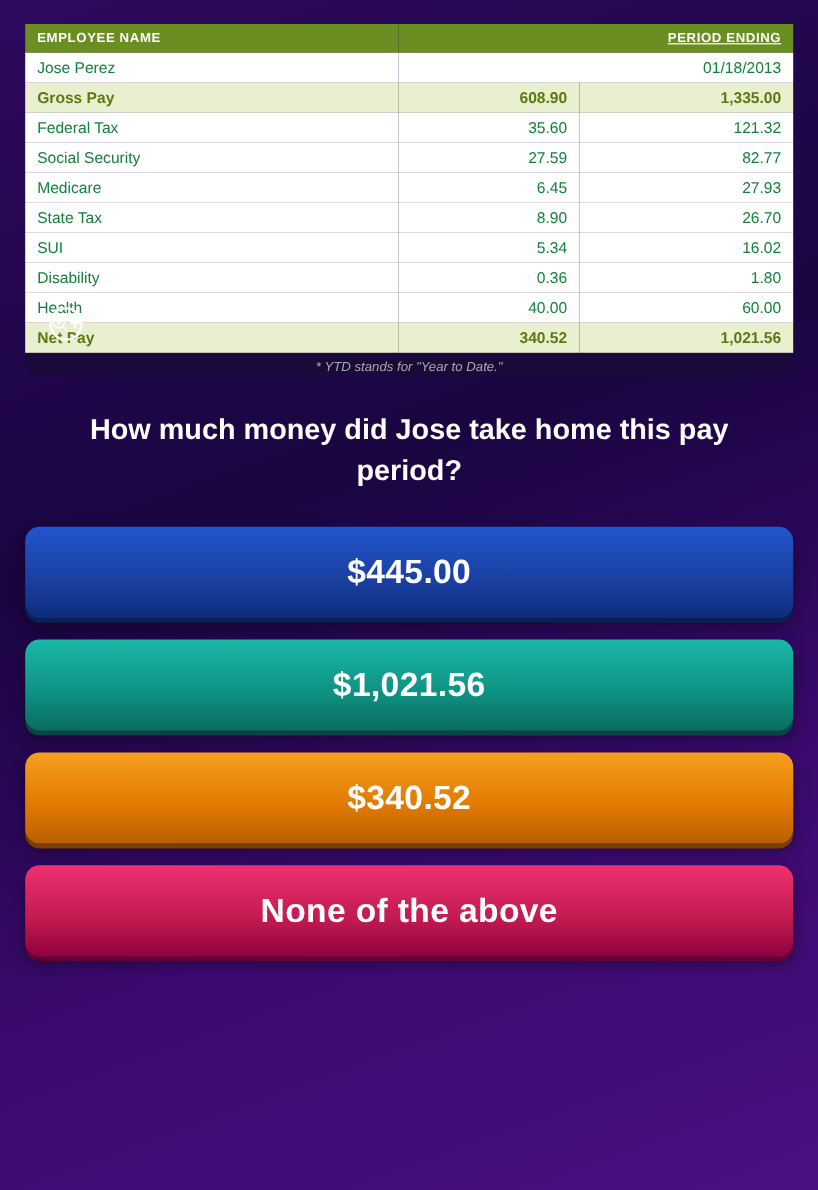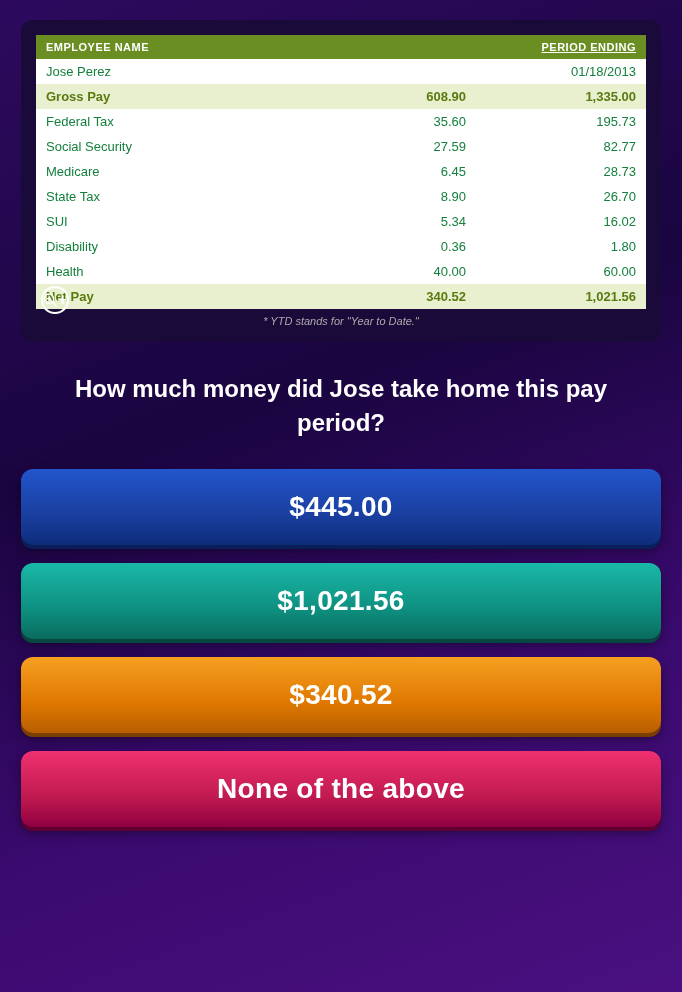--- a/index.html
+++ b/index.html
@@ -11,21 +11,20 @@
       font-family: Arial, sans-serif;
       display: flex;
       flex-direction: column;
       align-items: center;
       padding: 20px 20px 40px 20px;
     }
 
     .paystub-container {
       background: #1a0a3a;
       border-radius: 12px;
-      padding: 15px;
       width: 100%;
       max-width: 640px;
       margin-bottom: 30px;
       position: relative;
     }
 
     .paystub-table {
       width: 100%;
       border-collapse: collapse;
       font-size: 13px;
@@ -184,31 +183,31 @@
     </thead>
     <tbody id="paystub-body">
     <tr class="gross-row">
           <td>Gross Pay</td>
           <td style="text-align: right;">608.90</td>
           <td style="text-align: right;">1,335.00</td>
         </tr>
         <tr class="data-row">
           <td>Federal Tax</td>
           <td style="text-align: right;">35.60</td>
-          <td style="text-align: right;">195.73</td>
+          <td style="text-align: right;">121.32</td>
         </tr>
         <tr class="data-row">
           <td>Social Security</td>
           <td style="text-align: right;">27.59</td>
           <td style="text-align: right;">82.77</td>
         </tr>
         <tr class="data-row">
           <td>Medicare</td>
           <td style="text-align: right;">6.45</td>
-          <td style="text-align: right;">28.73</td>
+          <td style="text-align: right;">27.93</td>
         </tr>
         <tr class="data-row">
           <td>State Tax</td>
           <td style="text-align: right;">8.90</td>
           <td style="text-align: right;">26.70</td>
         </tr>
         <tr class="data-row">
           <td>SUI</td>
           <td style="text-align: right;">5.34</td>
           <td style="text-align: right;">16.02</td>

